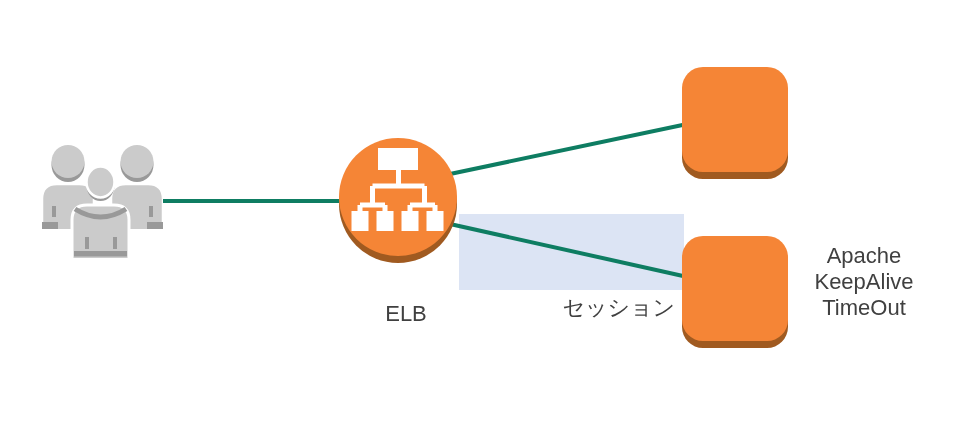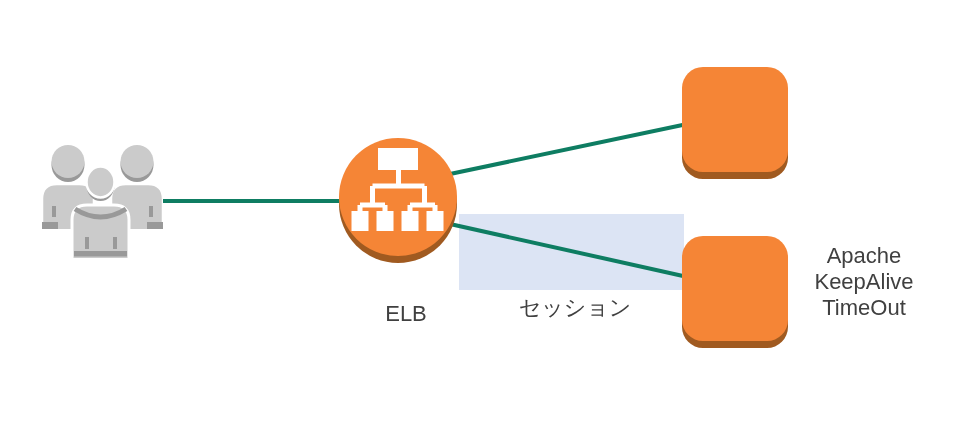--- a/index.html
+++ b/index.html
@@ -84,21 +84,21 @@
 
   <svg class="abs" style="left:682px; top:236px;" width="106" height="112" viewBox="0 0 106 112">
     <rect x="0" y="7" width="106" height="105" rx="21" fill="#A05A20"></rect>
     <rect x="0" y="0" width="106" height="105" rx="21" fill="#F58536"></rect>
   </svg>
 
   <div class="label" style="left:306px; top:268px; width:200px;margin-top:32px;">
     <div>ELB</div>
   </div>
 
-  <div class="label" style="left:475px; top:294px; width:200px;">セッション</div>
+  <div class="label" style="left:475px; top:294px; width:200px;text-align:right;">セッション</div>
 
   <div class="label apache-label" style="left:764px; top:243px; width:200px;">
     <div>Apache</div>
     <div>KeepAlive</div>
     <div>TimeOut</div>
   </div>
 
 </div>
 
 </body></html>

